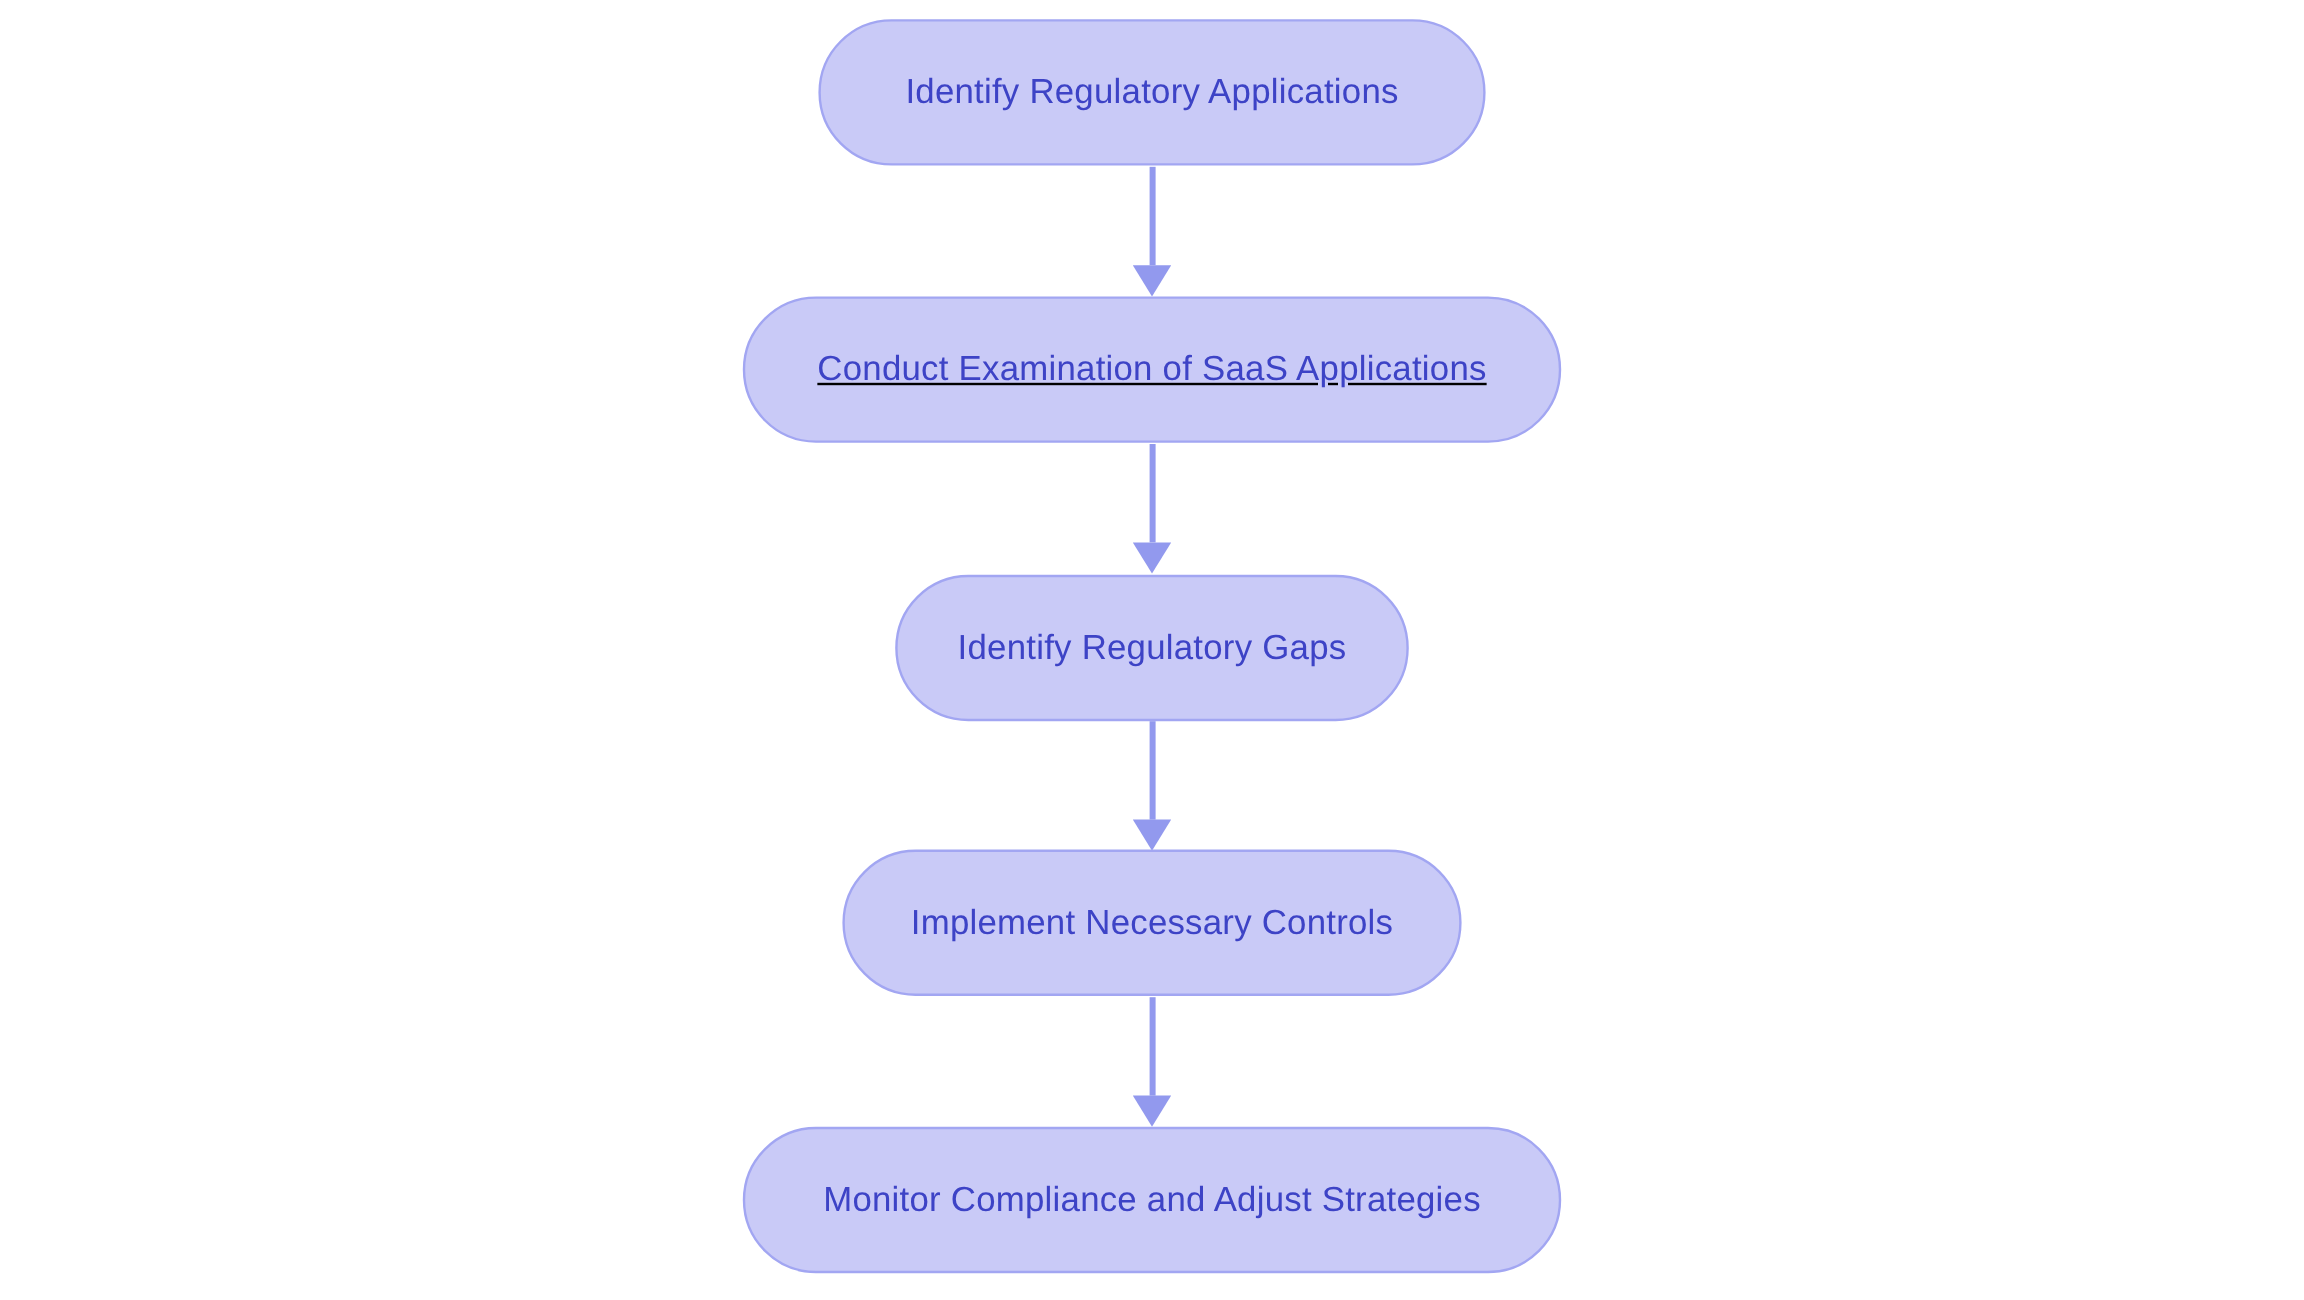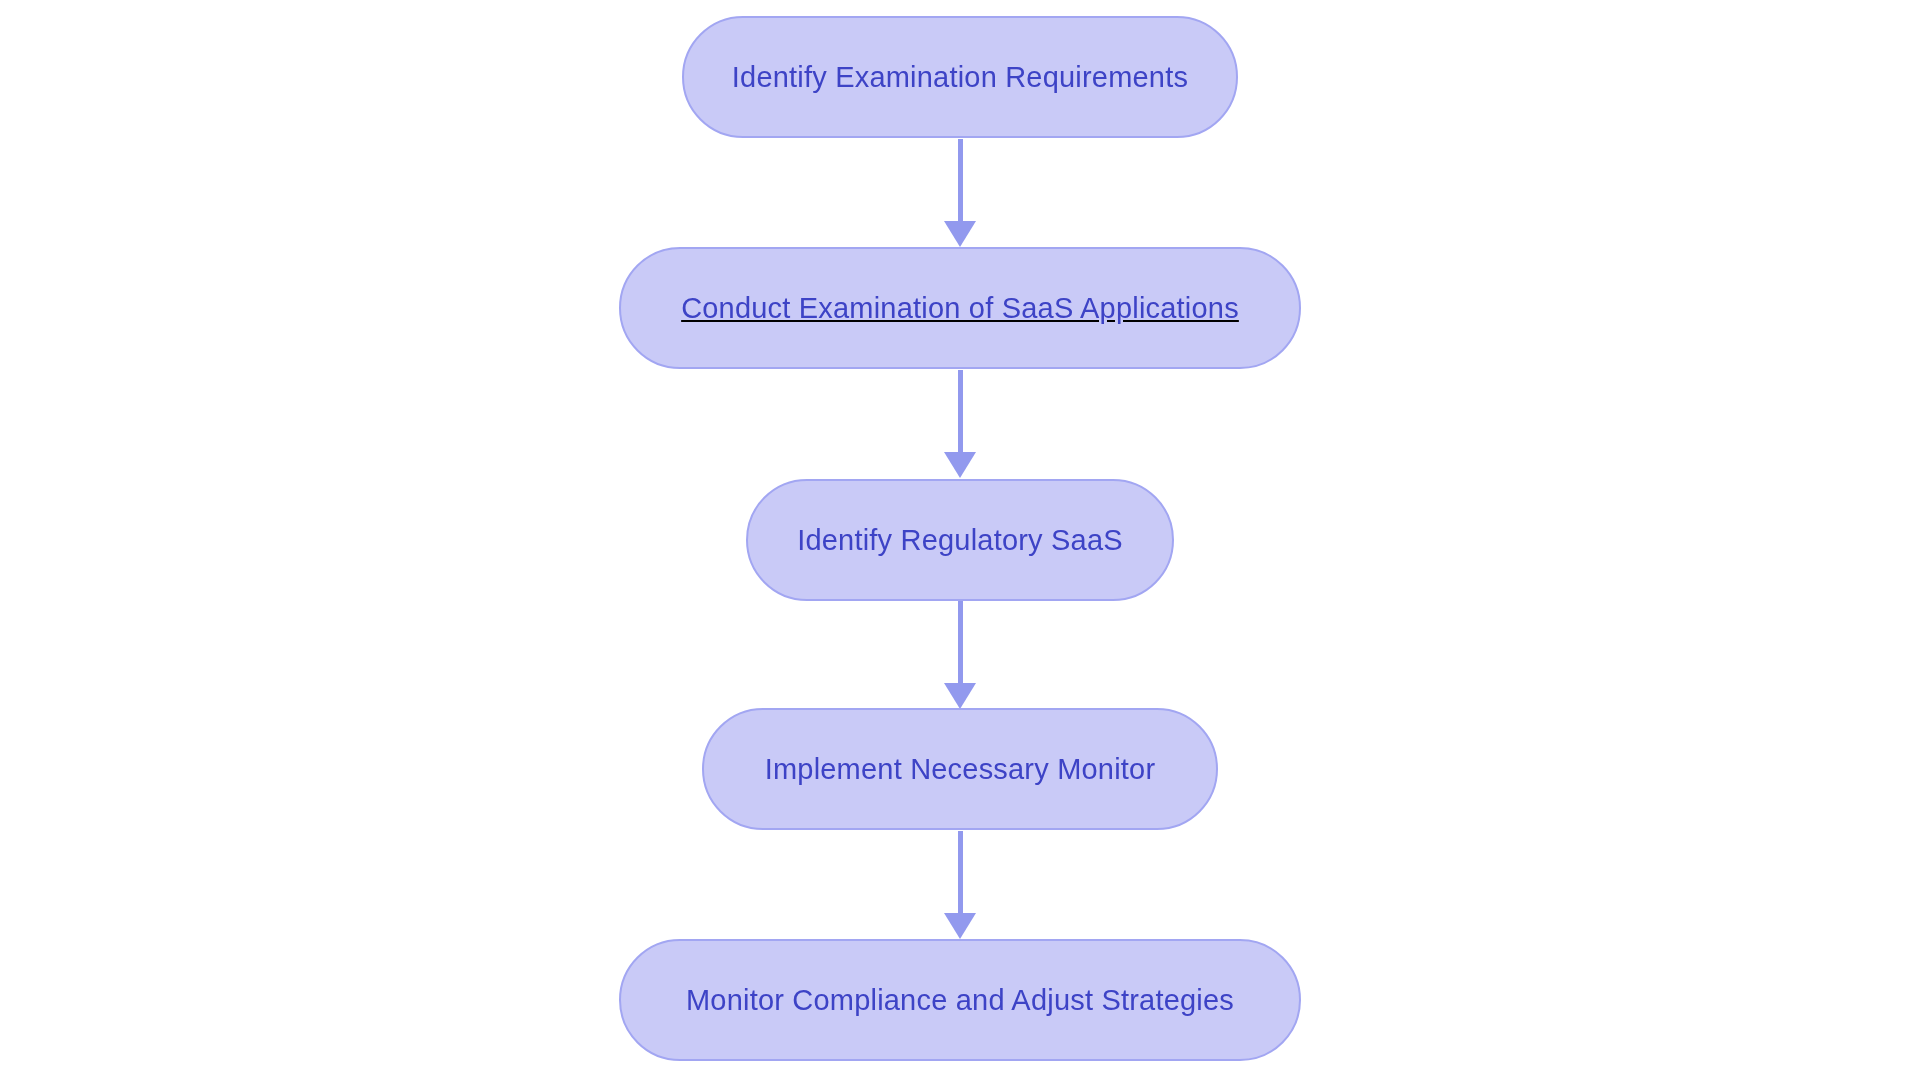--- a/index.html
+++ b/index.html
@@ -72,48 +72,48 @@
     border-right: 16px solid transparent;
     border-top: 26px solid var(--arrow);
   }
 </style>
 </head>
 <body>
 
 <div class="canvas">
 
   <div class="node node-1">
-    <span class="label">Identify Examination Requirements</span>
+    <span class="label">Identify Regulatory Applications</span>
   </div>
 
   <div class="arrow arrow-1">
     <div class="shaft"></div>
     <div class="head"></div>
   </div>
 
   <div class="node node-2">
     <span class="label">Conduct Examination of SaaS Applications</span>
   </div>
 
   <div class="arrow arrow-2">
     <div class="shaft"></div>
     <div class="head"></div>
   </div>
 
   <div class="node node-3">
-    <span class="label">Identify Regulatory SaaS</span>
+    <span class="label">Identify Regulatory Gaps</span>
   </div>
 
   <div class="arrow arrow-3">
     <div class="shaft"></div>
     <div class="head"></div>
   </div>
 
   <div class="node node-4">
-    <span class="label">Implement Necessary Monitor</span>
+    <span class="label">Implement Necessary Controls</span>
   </div>
 
   <div class="arrow arrow-4">
     <div class="shaft"></div>
     <div class="head"></div>
   </div>
 
   <div class="node node-5">
     <span class="label">Monitor Compliance and Adjust Strategies</span>
   </div>

